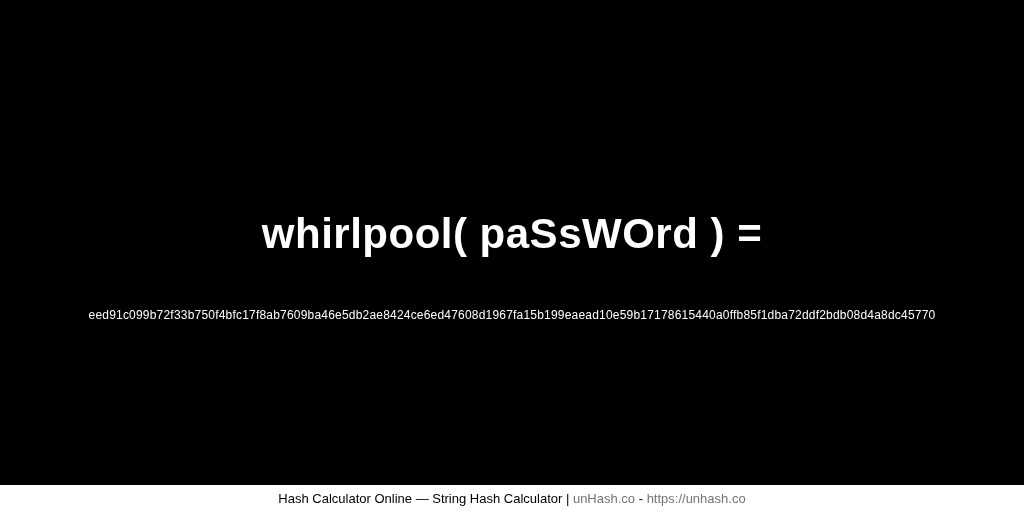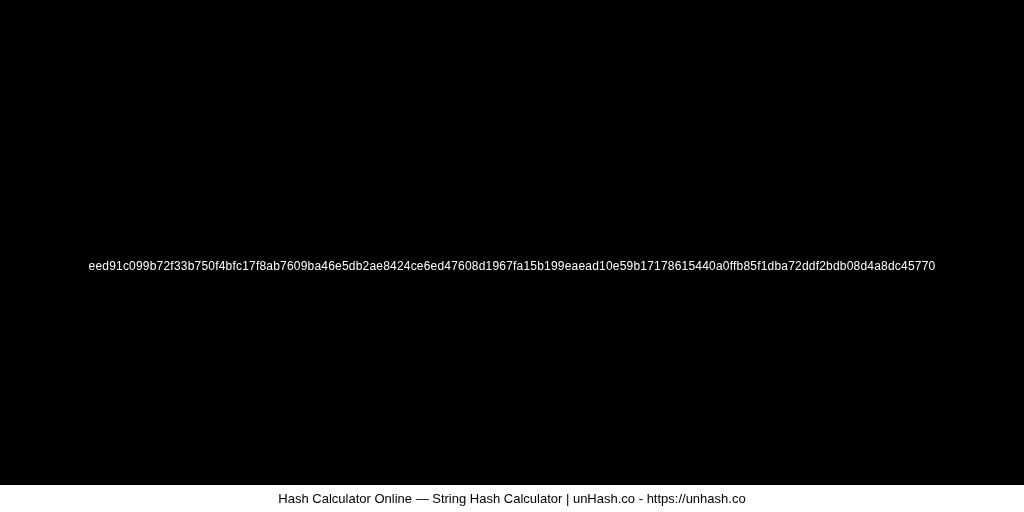--- a/index.html
+++ b/index.html
@@ -49,26 +49,27 @@
       bottom: 0;
       left: 0;
       right: 0;
       background: #ffffff;
       color: #000000;
       text-align: center;
       padding: 6px 0;
       font-size: 13px;
     }
     .footer-link {
-      color: #000000;
+      color: #737373;
       text-decoration: none;
     }
   </style>
 </head>
 <body>
 
 <div class="content">
+  <div class="heading">whirlpool( paSsWOrd ) =</div>
   <div class="hash-value">eed91c099b72f33b750f4bfc17f8ab7609ba46e5db2ae8424ce6ed47608d1967fa15b199eaead10e59b17178615440a0ffb85f1dba72ddf2bdb08d4a8dc45770</div>
 </div>
 
 <div class="footer">
   <span>Hash Calculator Online — String Hash Calculator | </span><a class="footer-link">unHash.co</a><span> - </span><a class="footer-link">https://unhash.co</a>
 </div>
 
 </body></html>

